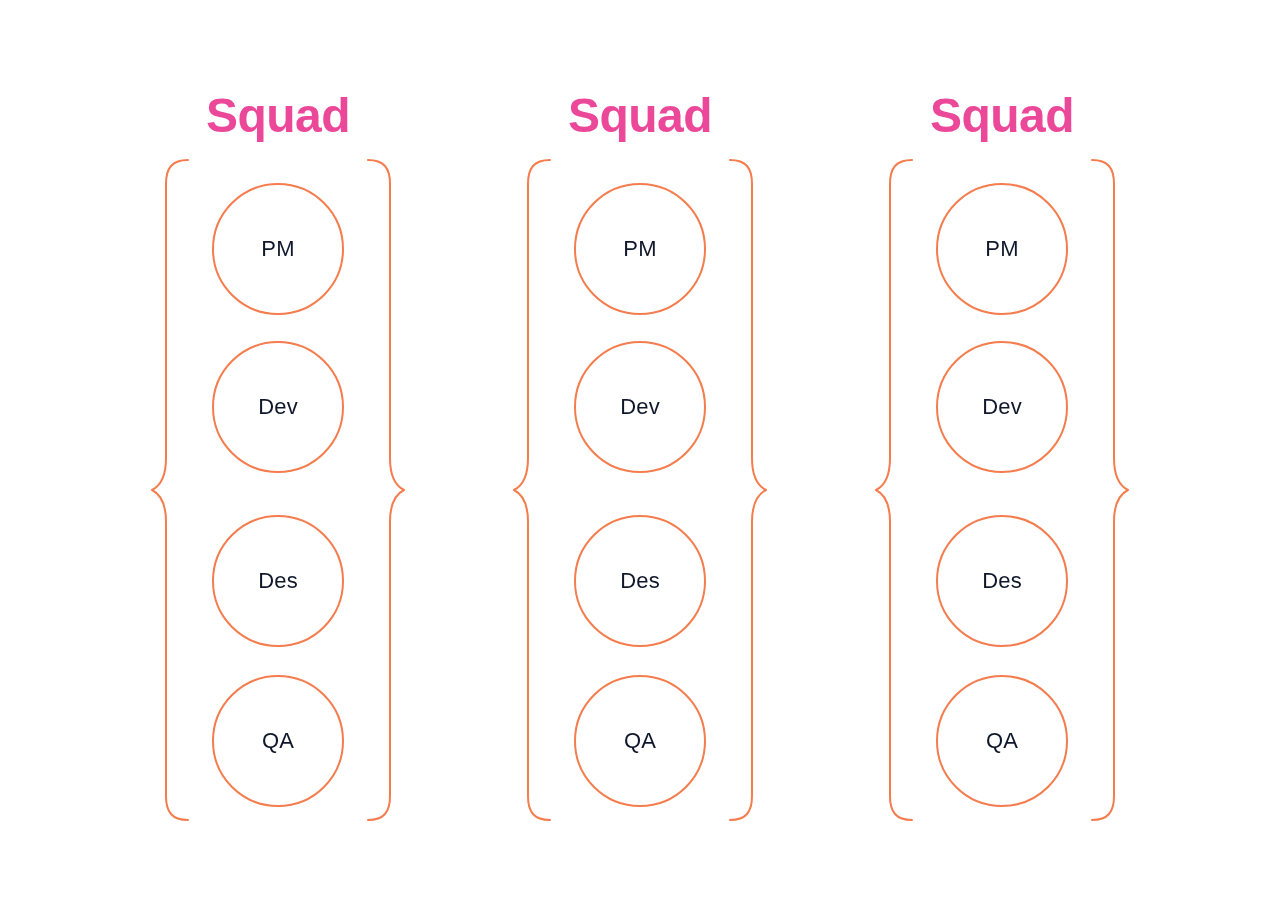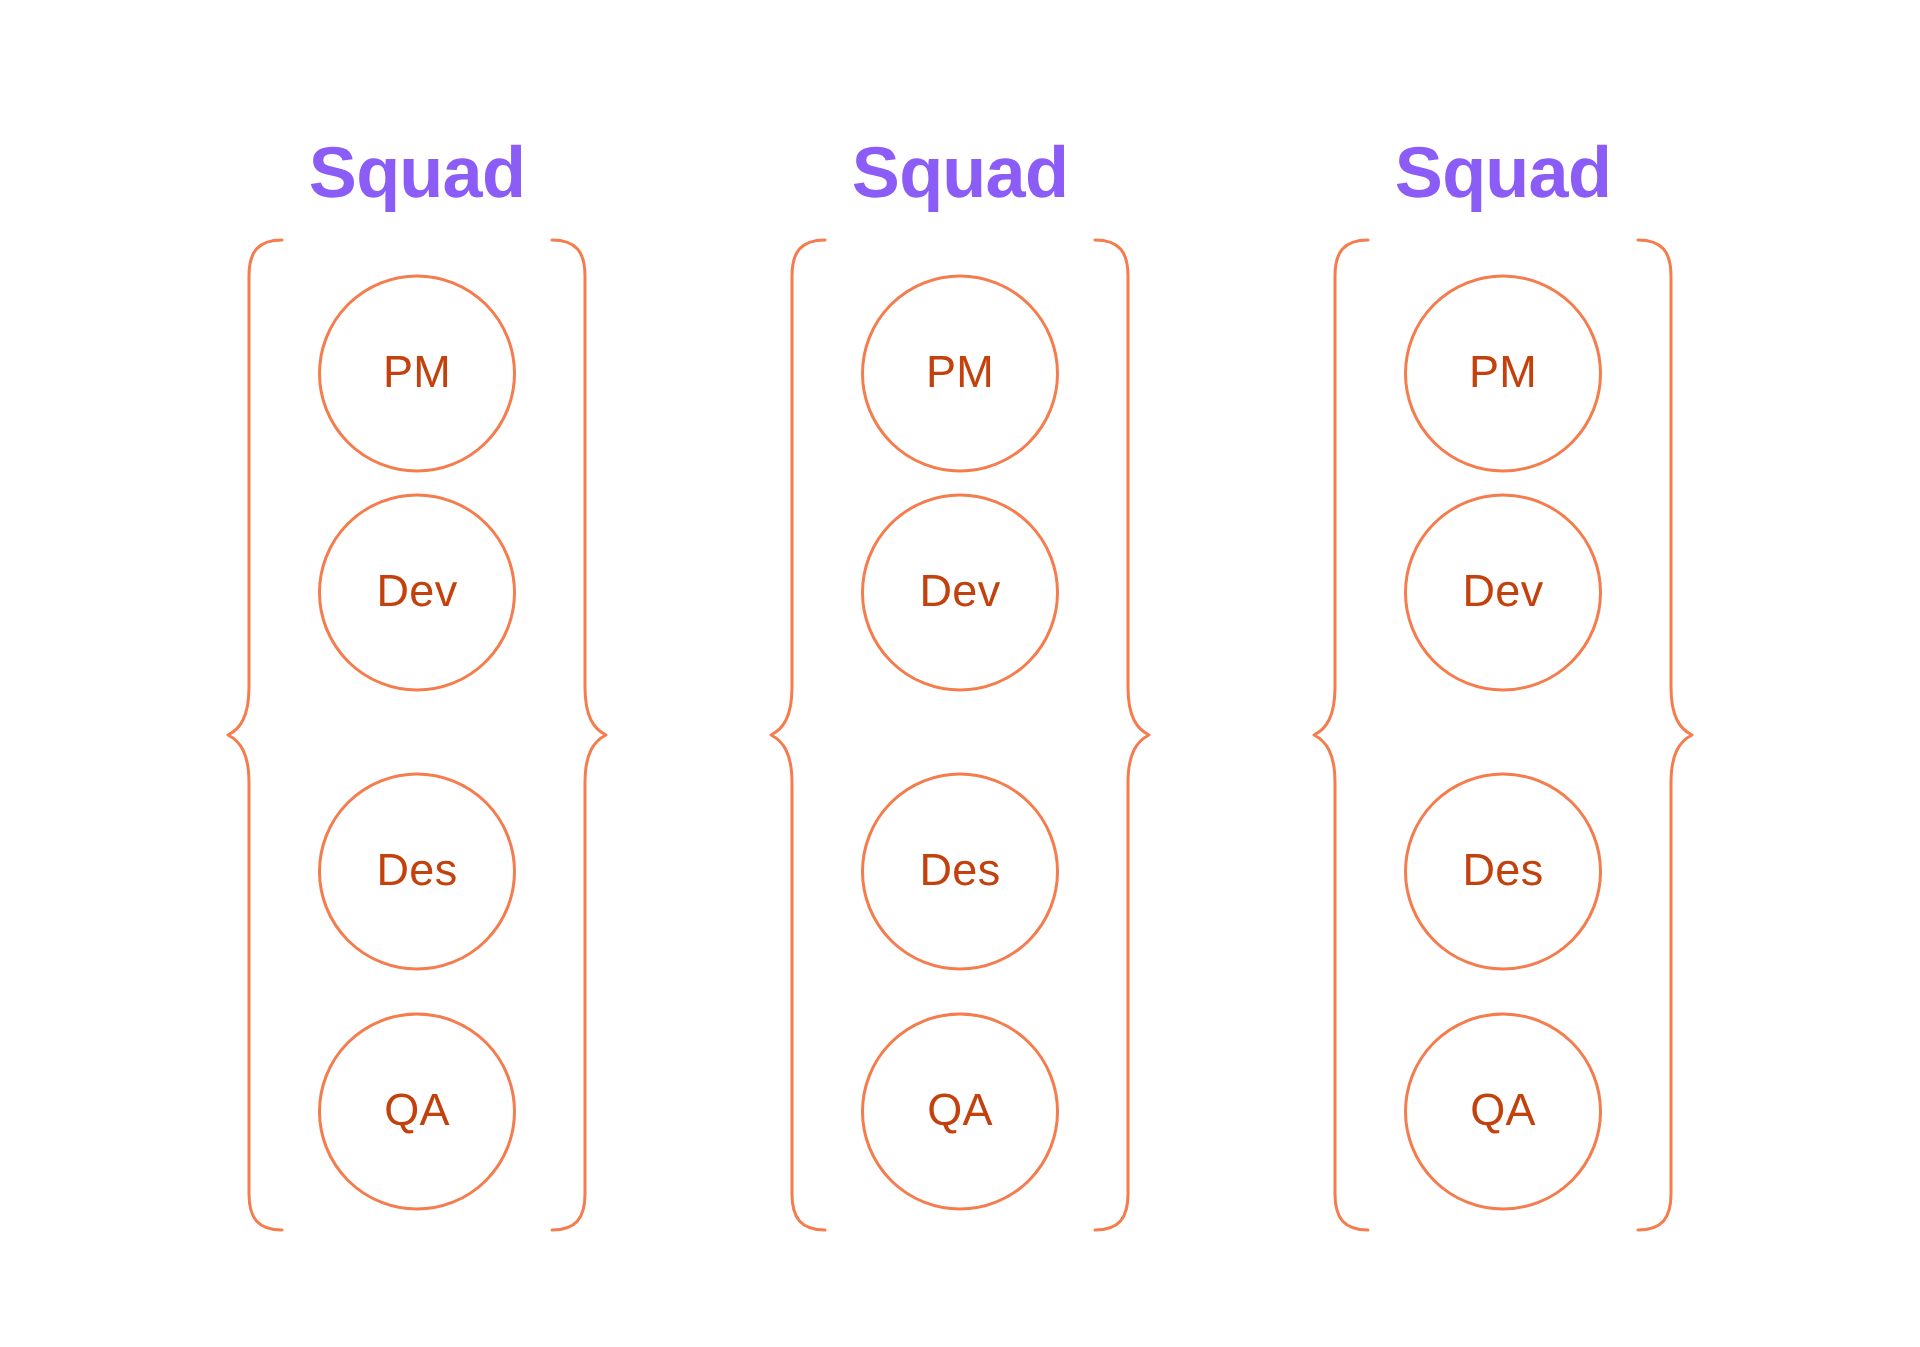--- a/index.html
+++ b/index.html
@@ -30,21 +30,21 @@
 
   .squad-title {
     position: absolute;
     top: 88px;
     left: 0;
     width: 360px;
     text-align: center;
     font-size: 48px;
     font-weight: bold;
     letter-spacing: -0.5px;
-    color: #8b5cf6;
+    color: #ec4899;
     line-height: 56px;
     white-space: nowrap;
   }
 
   .brace-layer {
     position: absolute;
     top: 150px;
     left: 0;
     width: 360px;
     height: 680px;
@@ -73,28 +73,28 @@
     margin-left: -66px;
     border: 2px solid #F47C4D;
     border-radius: 50%;
     box-sizing: border-box;
     background: #ffffff;
     display: flex;
     align-items: center;
     justify-content: center;
   }
   .role-node.n0 { top: 0px; }
-  .role-node.n1 { top: 146px; }
+  .role-node.n1 { top: 158px; }
   .role-node.n2 { top: 332px; }
   .role-node.n3 { top: 492px; }
 
   .role-label {
-    font-size: 30px;
+    font-size: 22px;
     font-weight: 400;
-    color: #c2410c;
+    color: #0f172a;
     letter-spacing: 0.2px;
     line-height: 1;
     white-space: nowrap;
   }
 </style>
 </head>
 <body>
 
 <div id="canvas">
 

